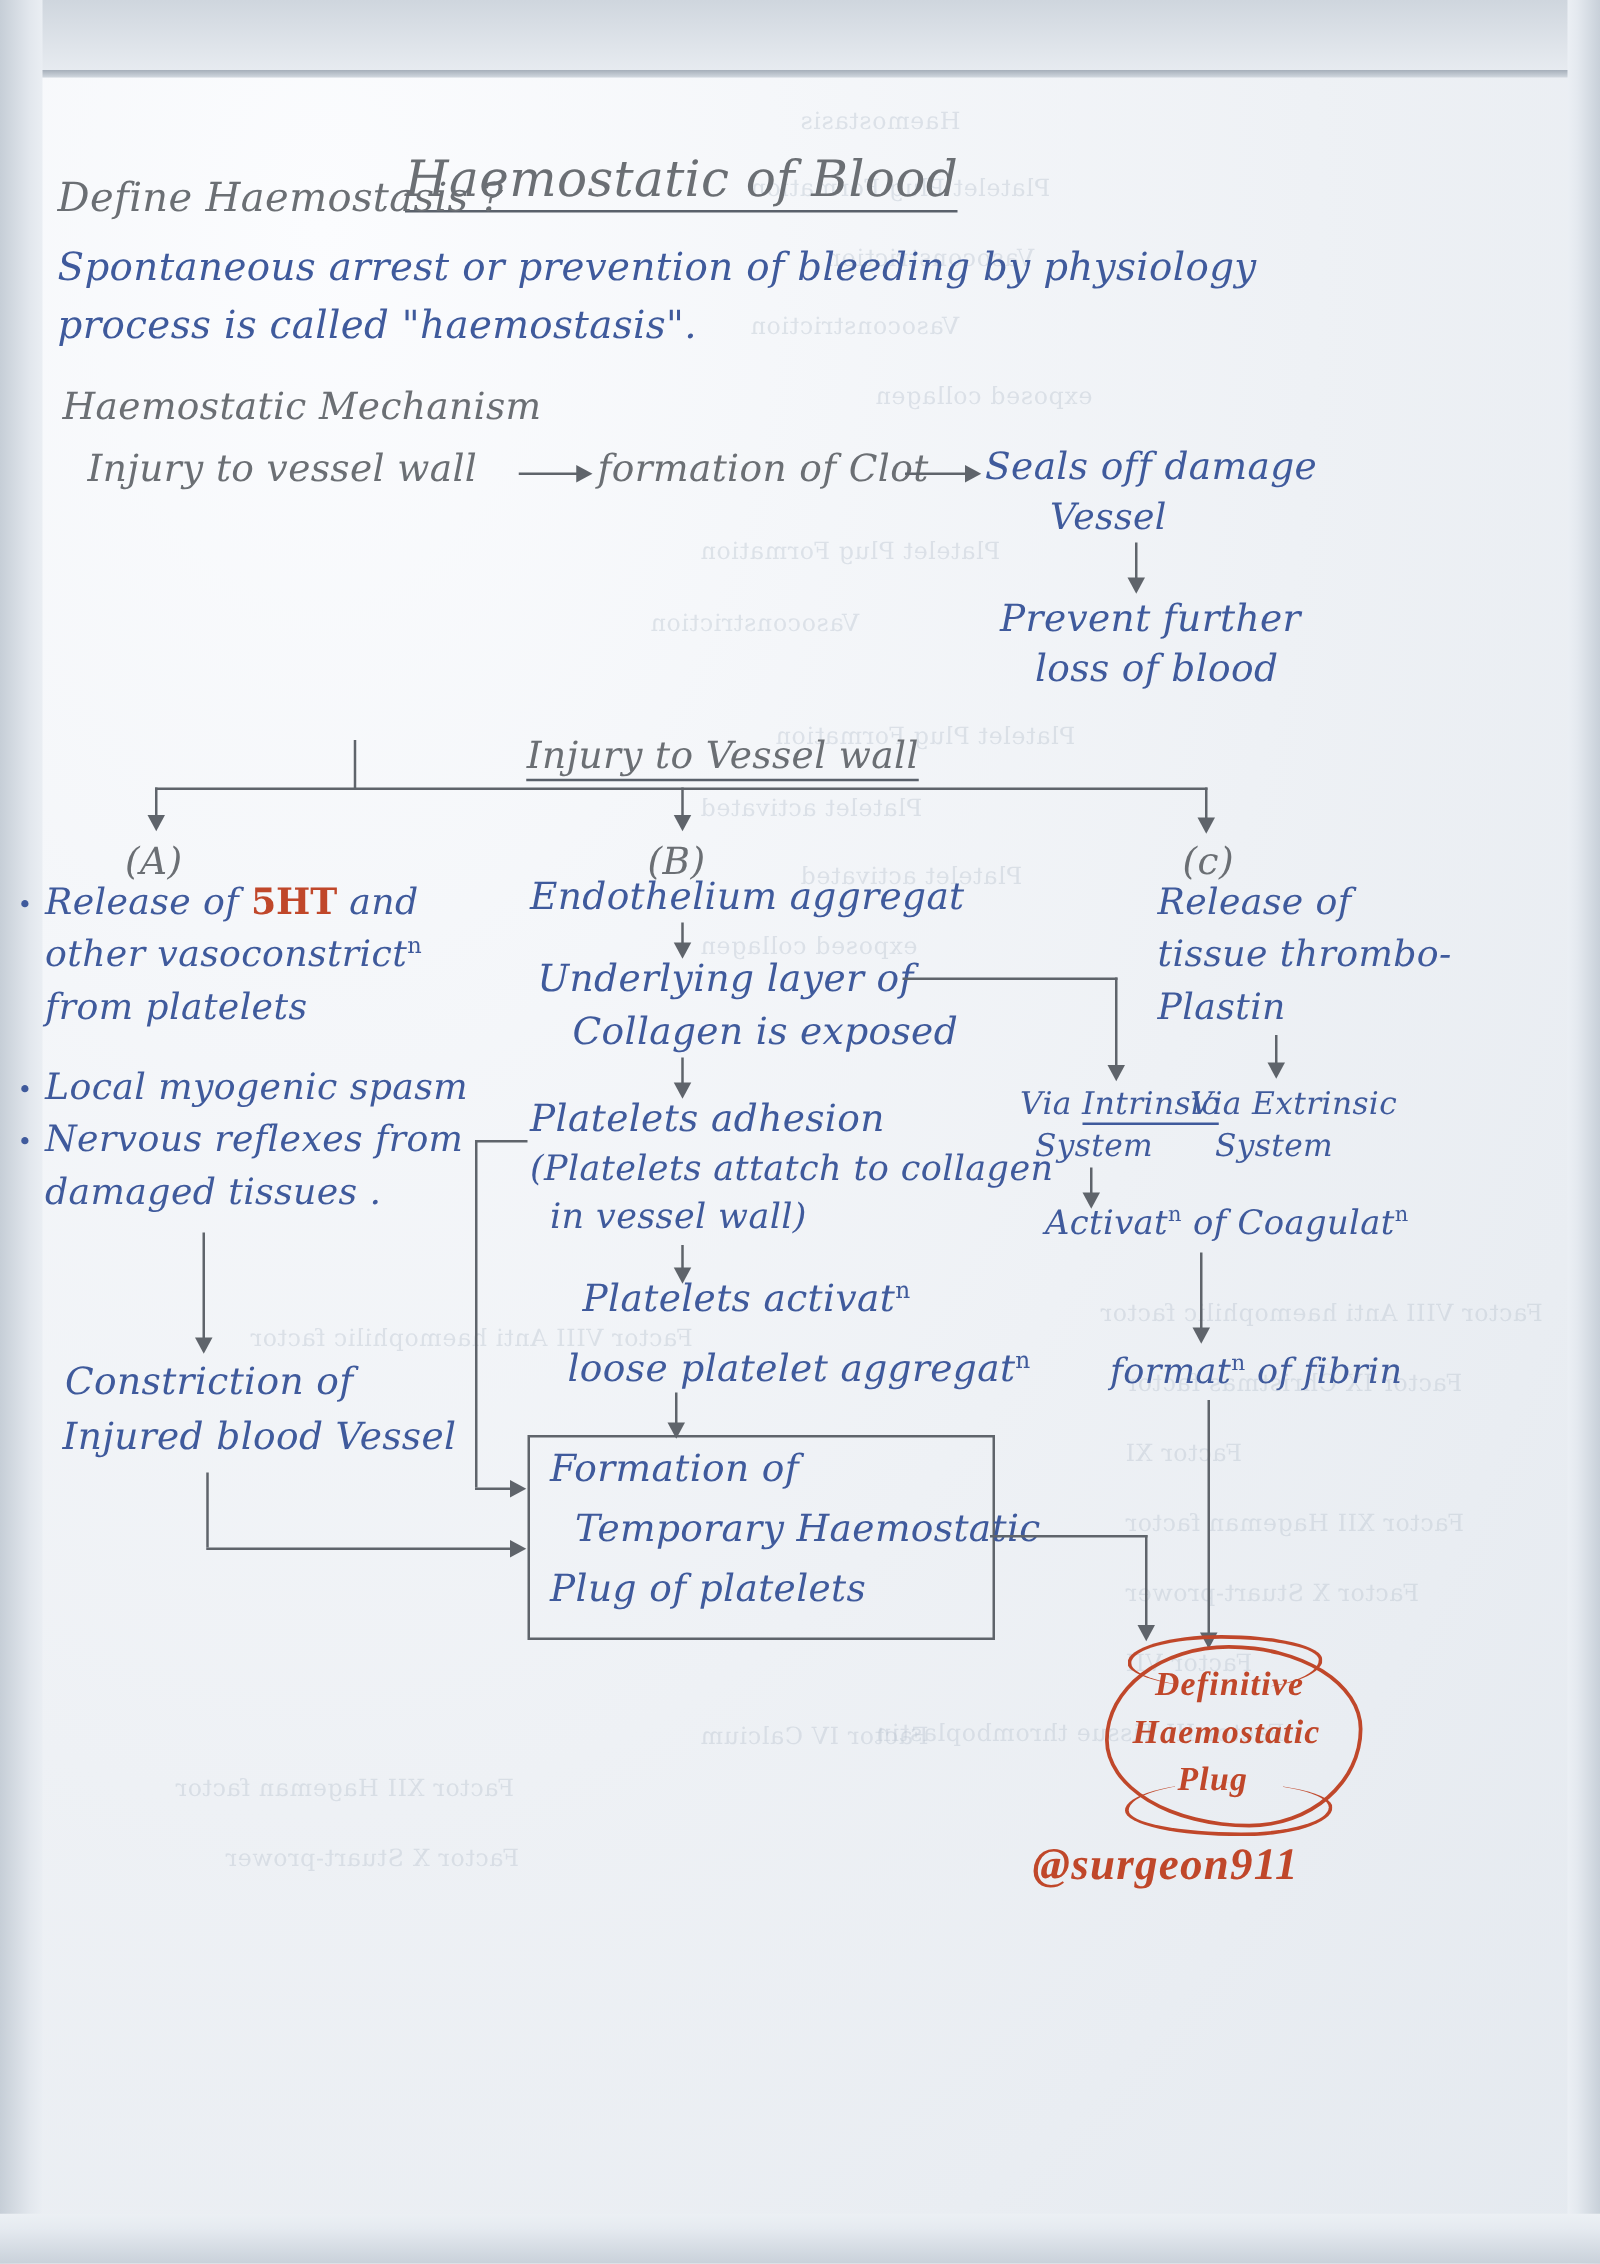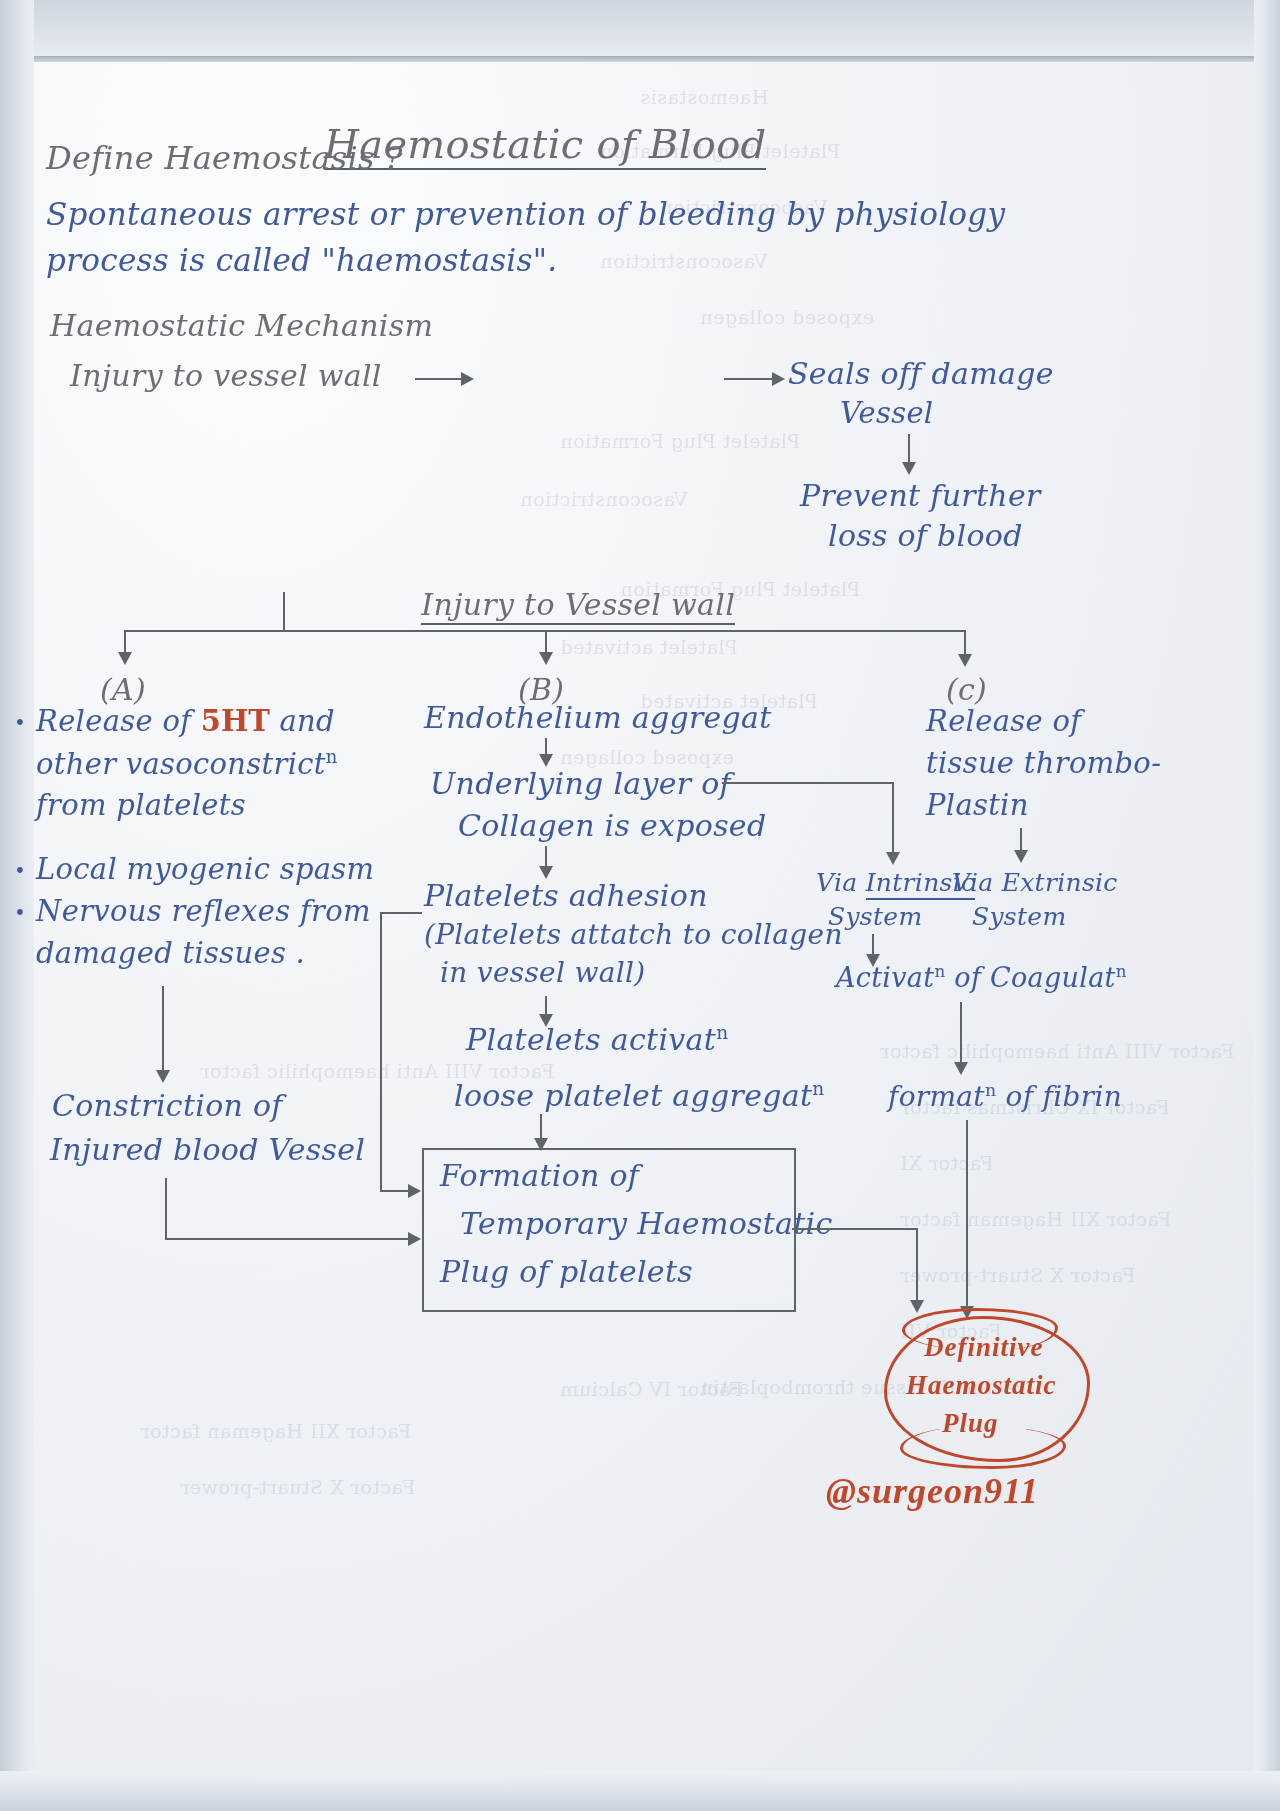--- a/index.html
+++ b/index.html
@@ -150,20 +150,21 @@
 
   <div class="hw" style="left:46px;top:242px;font-size:31px;">process is called "haemostasis".</div>
 
   <div class="hw pencil" style="left:50px;top:308px;font-size:30px;">Haemostatic Mechanism</div>
 
   <div class="hw pencil" style="left:70px;top:358px;font-size:30px;">Injury to vessel wall</div>
 
   <div class="ln h" style="left:415px;top:378px;width:50px;"></div>
   <div class="arrow-r" style="left:461px;top:372px;"></div>
 
+  <div class="hw pencil" style="left:478px;top:358px;font-size:30px;">formation of Clot</div>
 
   <div class="ln h" style="left:724px;top:378px;width:52px;"></div>
   <div class="arrow-r" style="left:772px;top:372px;"></div>
 
   <div class="hw" style="left:788px;top:356px;font-size:30px;text-align:right;">Seals off damage</div>
   <div class="hw" style="left:840px;top:396px;font-size:29px;">Vessel</div>
 
   <div class="ln v" style="left:908px;top:434px;height:34px;"></div>
   <div class="arrow-d" style="left:902px;top:462px;"></div>
 

